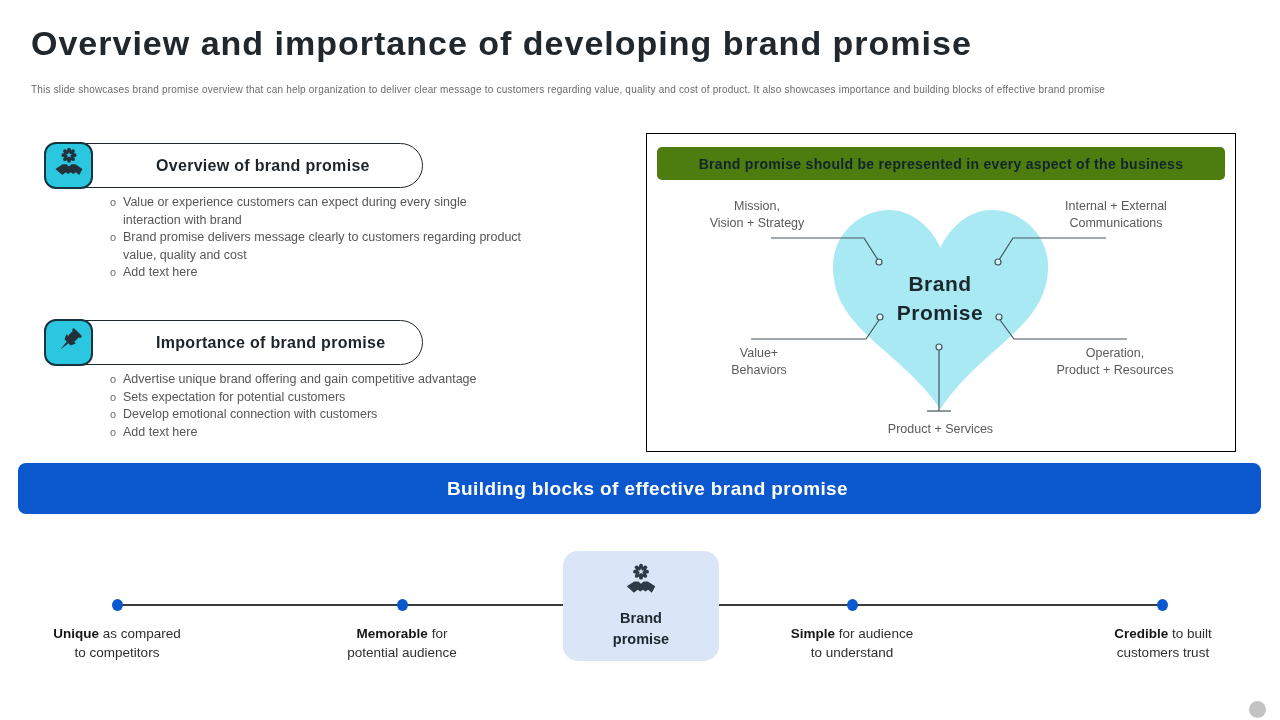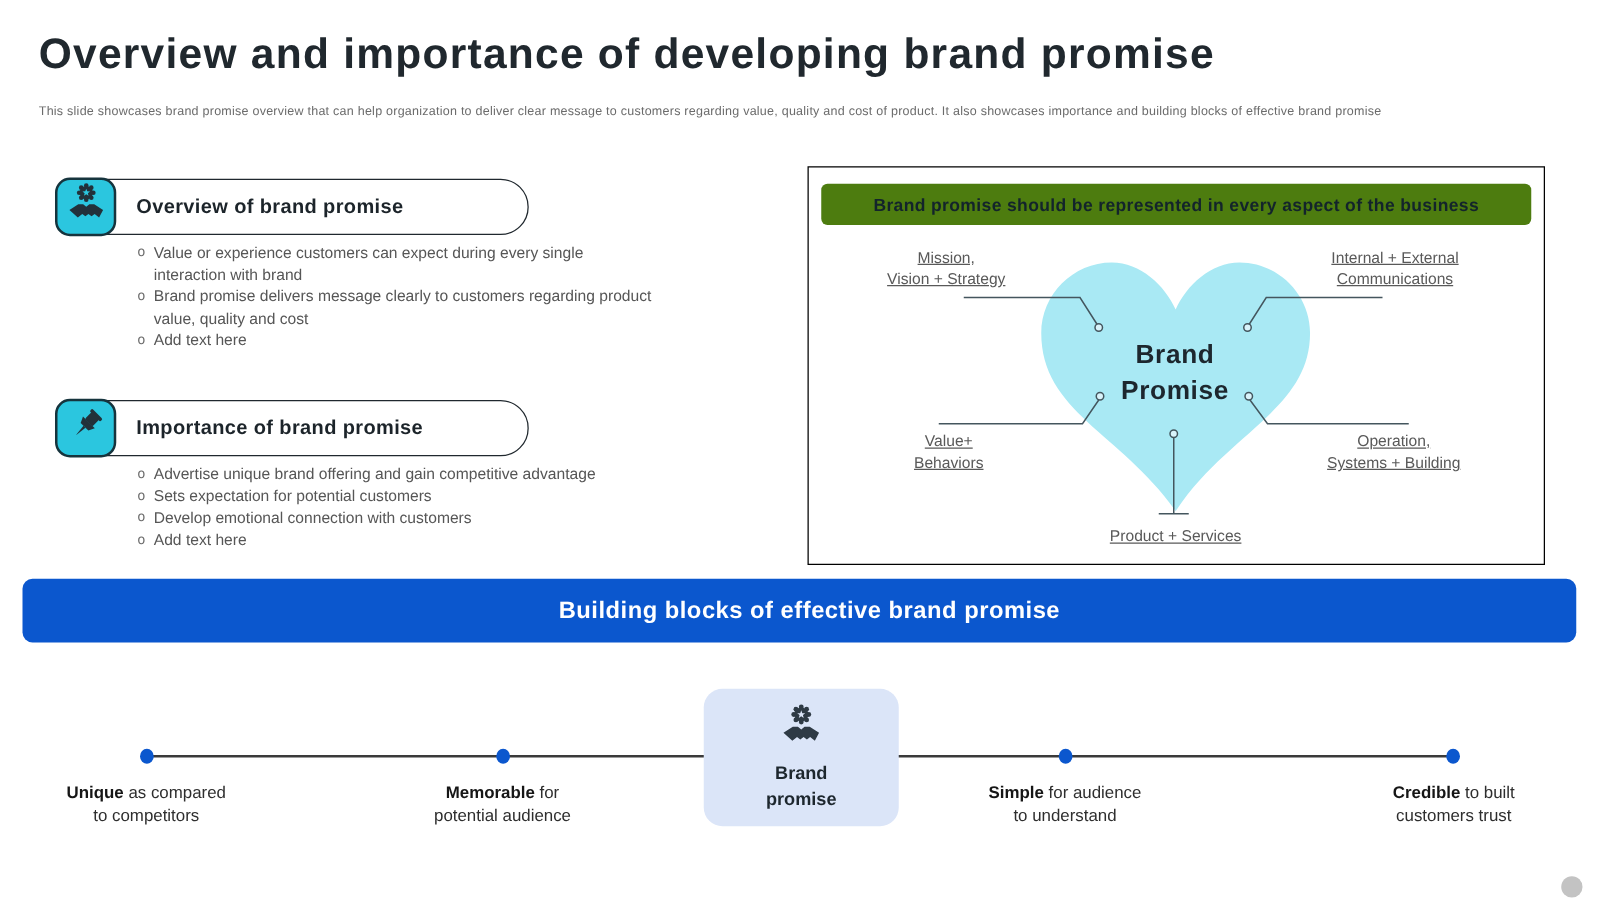--- a/index.html
+++ b/index.html
@@ -1,39 +1,39 @@
 <!DOCTYPE html>
 <html><head>
 <meta charset="utf-8">
 <style>
   * { margin:0; padding:0; box-sizing:border-box; }
   html,body { background:#e9e9e9; }
   .slide {
     position:relative; width:1280px; height:720px; background:#ffffff;
     font-family:"Liberation Sans", sans-serif; overflow:hidden; margin:0 auto;
   }
-  .preline { white-space:pre-line;text-decoration:underline; }
+  .preline { white-space:pre-line; }
 
   
   .title {
     position:absolute; left:31px; top:24px; width:1100px;
     font-size:34px; font-weight:700; letter-spacing:1px; color:#20282e;
   }
   .subtitle {
     position:absolute; left:31px; top:84px; width:1180px;
     font-size:10px; color:#6b6b6b; letter-spacing:.2px;
   }
 
   
   .capsule {
     position:absolute; left:56px; width:367px; height:45px;
     border:1.5px solid #20282e; border-radius:23px; background:#fff;
     display:flex; align-items:center; padding-left:52px;
   }
-  .capsule .cap-label { font-size:16px; font-weight:700; color:#1c242a; letter-spacing:.3px; }
+  .capsule .cap-label { font-size:16px; font-weight:700; color:#1c242a; letter-spacing:.3px;margin-left:47px; }
   .icon-tile {
     position:absolute; left:44px; width:49px; height:47px;
     background:#2bc6df; border:2px solid #16343d; border-radius:12px;
     display:flex; align-items:center; justify-content:center;
   }
   .bullets { position:absolute; left:103px; width:420px; }
   .bullet-row { display:flex; font-size:12.5px; color:#565656; line-height:17.5px; }
   .bullet-marker { width:20px; flex:0 0 20px; text-align:center; font-size:11px; color:#6b6b6b; }
   .bullet-text { flex:1; }
 
@@ -197,21 +197,21 @@
       <div>Brand</div>
       <div>Promise</div>
     </div>
     <div class="spoke-label preline lbl-tl">Mission,
 Vision + Strategy</div>
     <div class="spoke-label preline lbl-tr">Internal + External
 Communications</div>
     <div class="spoke-label preline lbl-bl">Value+
 Behaviors</div>
     <div class="spoke-label preline lbl-br">Operation,
-Systems + Building</div>
+Product + Resources</div>
     <div class="spoke-label preline lbl-bc">Product + Services</div>
   </div>
 
   <div class="banner">Building blocks of effective brand promise</div>
 
   <div class="tl-line"></div>
   <div class="tl-dot" style="left:112px;"></div>
   <div class="tl-dot" style="left:397px;"></div>
   <div class="tl-dot" style="left:847px;"></div>
   <div class="tl-dot" style="left:1157px;"></div>

